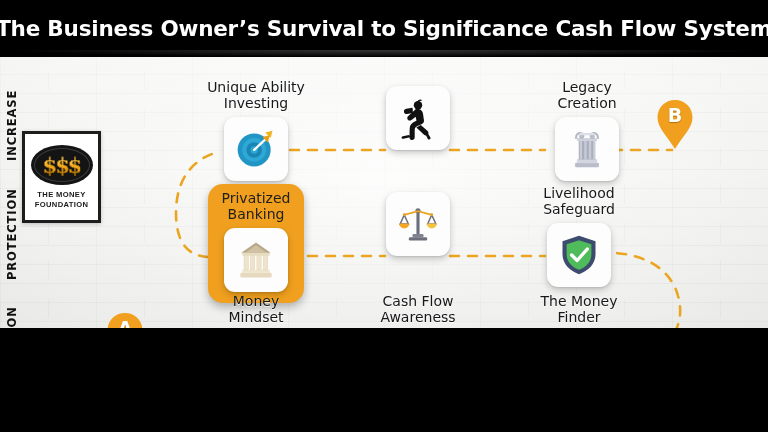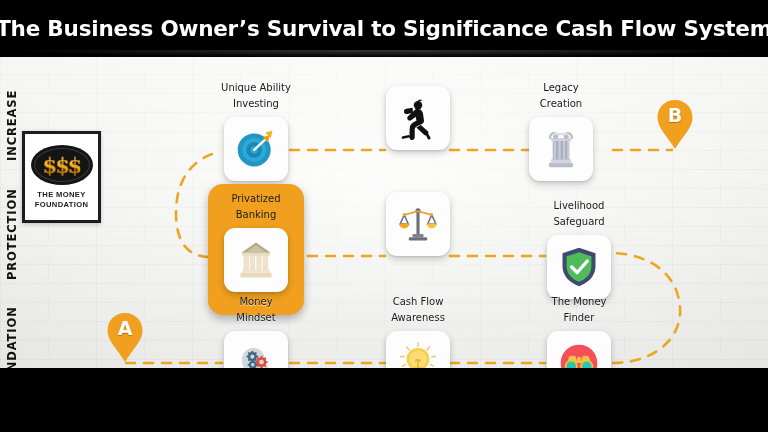--- a/index.html
+++ b/index.html
@@ -1,17 +1,17 @@
 <!DOCTYPE html>
 <html><head>
 <meta charset="utf-8">
 <style>
   html,body{margin:0;padding:0;background:#000;}
   body{width:768px;height:432px;overflow:hidden;font-family:"Liberation Sans",sans-serif;}
-  #stage{position:relative;width:768px;height:368px;overflow:hidden;background:#ef4444;}
+  #stage{position:relative;width:768px;height:328px;overflow:hidden;background:#ef4444;}
 
   
   .wall{position:absolute;left:0;top:56px;width:768px;height:376px;
         background-color:#f3f3f1;
         background-image:
           linear-gradient(0deg, rgba(0,0,0,.05) 1px, transparent 1px),
           linear-gradient(90deg, rgba(0,0,0,.045) 1px, transparent 1px);
         background-size:100% 19px, 96px 19px;
         background-position:0 0, 0 0;}
   .wall2{position:absolute;left:0;top:56px;width:768px;height:376px;
@@ -53,29 +53,29 @@
   .band{position:absolute;left:0;width:24px;color:#111;font-weight:bold;font-size:11.5px;
         letter-spacing:.9px;writing-mode:vertical-rl;transform:rotate(180deg);
         display:flex;align-items:center;justify-content:center;
         font-family:"DejaVu Sans","Liberation Sans",sans-serif;}
 
   
   .paths{position:absolute;left:0;top:0;width:768px;height:432px;pointer-events:none;}
 
   
   .node{position:absolute;width:112px;display:flex;flex-direction:column;align-items:center;}
-  .node .label{text-align:center;color:#17181a;font-size:10px;line-height:15.5px;
+  .node .label{text-align:center;color:#17181a;font-size:14px;line-height:15.5px;
         font-family:"DejaVu Sans","Liberation Sans",sans-serif;white-space:pre-line;
         text-shadow:0 1px 0 rgba(255,255,255,.7);}
   .tile{width:64px;height:64px;border-radius:11px;background:#fdfdfd;margin-top:6px;
         box-shadow:0 3px 7px rgba(0,0,0,.20), 0 1px 2px rgba(0,0,0,.10);
         display:flex;align-items:center;justify-content:center;position:relative;}
 
   
-  .node.hl{background:#f0a01e;border-radius:15px;padding:7px 0 23px;width:96px;
+  .node.hl{background:#f0a01e;border-radius:15px;padding:7px 0 11px;width:96px;
         box-shadow:0 4px 9px rgba(0,0,0,.28);}
   .node.hl .label{color:#23201a;text-shadow:none;}
 
   .ico{width:44px;height:44px;display:block;}
 
   
   .pin{position:absolute;width:40px;height:52px;}
   .pin .ltr{position:absolute;left:0;top:5px;width:40px;text-align:center;color:#fff;
         font-weight:bold;font-size:19px;font-family:"DejaVu Sans","Liberation Sans",sans-serif;
         text-shadow:0 1px 1px rgba(120,70,0,.5);}
@@ -163,21 +163,21 @@
                    c-1.1 1.1 -2.9 1.1 -4 0 l-8.4 -8 z"></path>
           <path d="M14 42.5 l-6.5 1.4 c-1 .2 -1.6 1 -1.3 1.8 c.2 .7 1 1.1 1.9 .9
                    l8.4 -1.9 z"></path>
           <path d="M32 41.5 l2.6 5 c.5 .9 1.5 1.2 2.3 .8 c.8 -.4 1 -1.4 .5 -2.3
                    l-3.1 -5.3 z"></path>
         </g>
       </svg>
     </div>
   </div>
 
-  <div class="node" style="left:505px;top:80px;">
+  <div class="node" style="left:531px;top:80px;">
     <div class="label">Legacy
 Creation</div>
     <div class="tile">
       <svg class="ico" viewBox="0 0 48 48">
         <rect x="11" y="39" width="26" height="5" rx="1.4" fill="#b9bcc9"></rect>
         <rect x="13" y="35" width="22" height="4.5" rx="1.2" fill="#d3d6e0"></rect>
         <rect x="15" y="15" width="18" height="20.5" fill="#a9adbd"></rect>
         <g fill="#c8cbd6">
           <rect x="16" y="15" width="2.6" height="20.5"></rect>
           <rect x="21" y="15" width="2.6" height="20.5"></rect>
@@ -226,21 +226,21 @@
         <path d="M4.5 24 L9 14 L13.5 24 Z" fill="none" stroke="#6c6e7c" stroke-width="1.6"></path>
         <path d="M34.5 24 L39 14 L43.5 24 Z" fill="none" stroke="#6c6e7c" stroke-width="1.6"></path>
         <path d="M3.5 23.5 a5.5 5.5 0 0 0 11 0 z" fill="#f5a623"></path>
         <path d="M33.5 23.5 a5.5 5.5 0 0 0 11 0 z" fill="#f5c33d"></path>
         <circle cx="9" cy="14" r="1.6" fill="#e8a626"></circle>
         <circle cx="39" cy="14" r="1.6" fill="#e8a626"></circle>
       </svg>
     </div>
   </div>
 
-  <div class="node" style="left:523px;top:186px;margin-top:12px;">
+  <div class="node" style="left:523px;top:186px;">
     <div class="label">Livelihood
 Safeguard</div>
     <div class="tile">
       <svg class="ico" viewBox="0 0 48 48">
         <path d="M24 3 L42 9 v14 c0 11 -8 18.5 -18 22 C14 41.5 6 34 6 23 V9 Z" fill="#3d4b6e"></path>
         <path d="M24 8 L37.5 12.4 v10.8 c0 8.4 -6 14.3 -13.5 17 C16.5 37.5 10.5 31.6 10.5 23.2 V12.4 Z" fill="#4fbb5a"></path>
         <path d="M16 24 l6 6 11 -12.5" fill="none" stroke="#fff" stroke-width="3.6" stroke-linecap="round" stroke-linejoin="round"></path>
       </svg>
     </div>
   </div>

